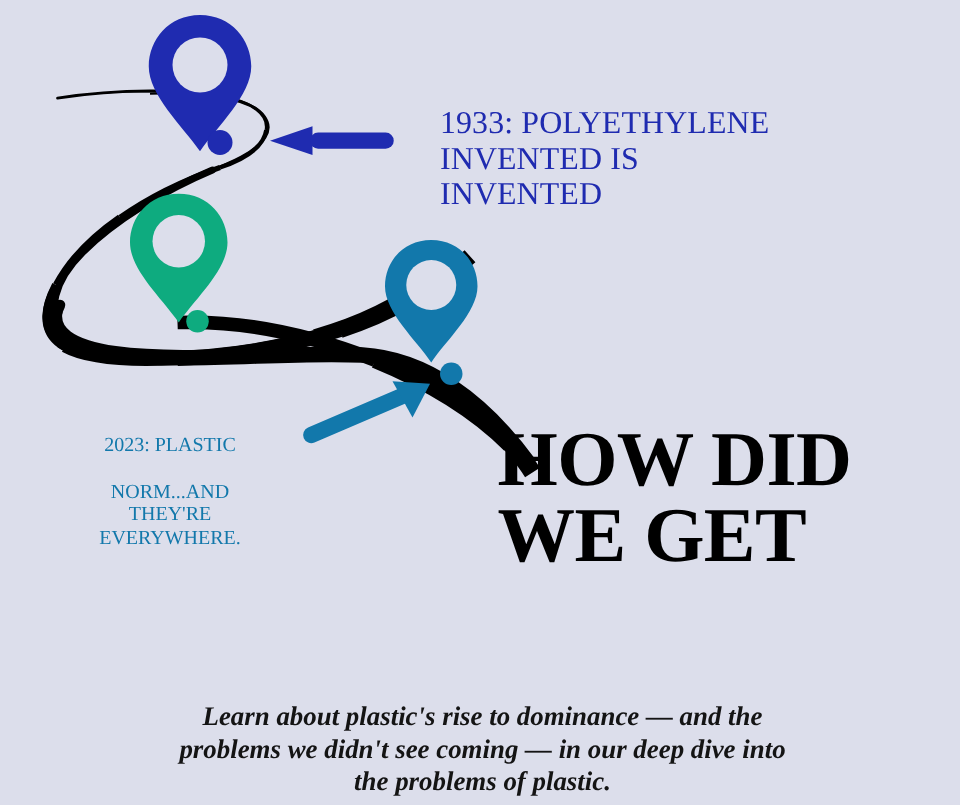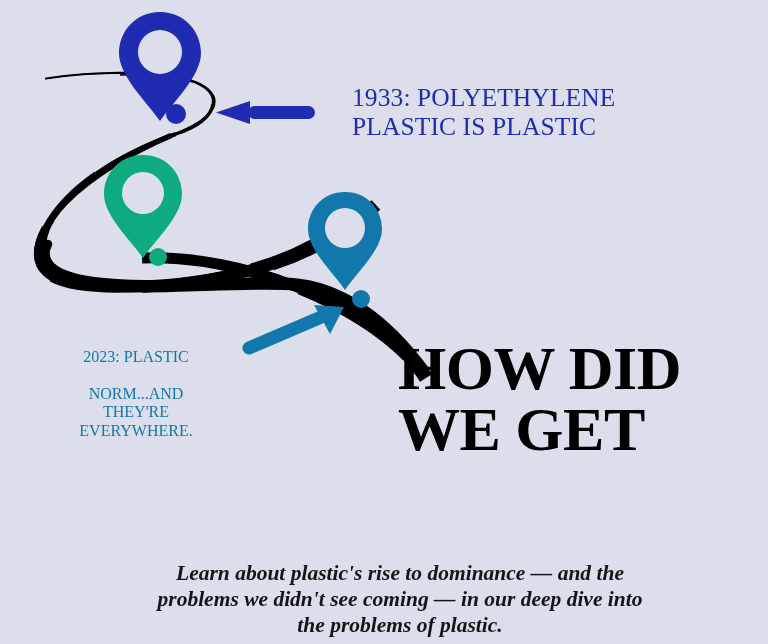--- a/index.html
+++ b/index.html
@@ -67,21 +67,21 @@
     width: 340px;
     color: #000000;
     font-size: 62px;
     line-height: 0.99;
     font-weight: 700;
     letter-spacing: -0.5px;
   }
 
   
   #caption {
-    left: 92px;
+    left: 78px;
     top: 560px;
     width: 616px;
     color: #141414;
     font-size: 21.5px;
     line-height: 1.22;
     text-align: center;
     font-style: italic;
     font-weight: 700;
   }
 </style>
@@ -175,21 +175,21 @@
       <rect x="248" y="106" width="67" height="13" rx="6.5" fill="#1f2bb0"></rect>
     </g>
 
     <g>
       <line x1="249" y1="348" x2="326" y2="315" stroke="#1278ab" stroke-width="13" stroke-linecap="round"></line>
       <path d="M 344,307 L 314,305 L 330,334 Z" fill="#1278ab"></path>
     </g>
 
   </svg>
 
-  <p class="txt" id="anno-one"><span>1933: POLYETHYLENE</span><br><span>PLASTIC IS PLASTIC</span></p>
+  <p class="txt" id="anno-one"><span>1933: POLYETHYLENE</span><br><span>INVENTED IS INVENTED</span></p>
 
   <p class="txt" id="anno-two"><span>2023: PLASTIC</span><br><br><span>NORM...AND</span><br><span>THEY'RE</span><br><span>EVERYWHERE.</span></p>
 
   <h1 class="txt" id="headline"><span>HOW DID</span><br><span>WE GET</span><br></h1>
 
   <p class="txt" id="caption"><span>Learn about plastic's rise to dominance — and the</span><br><span>problems we didn't see coming —  in our deep dive into</span><br><span>the problems of plastic.</span></p>
 
 </div>
 
 </body></html>

